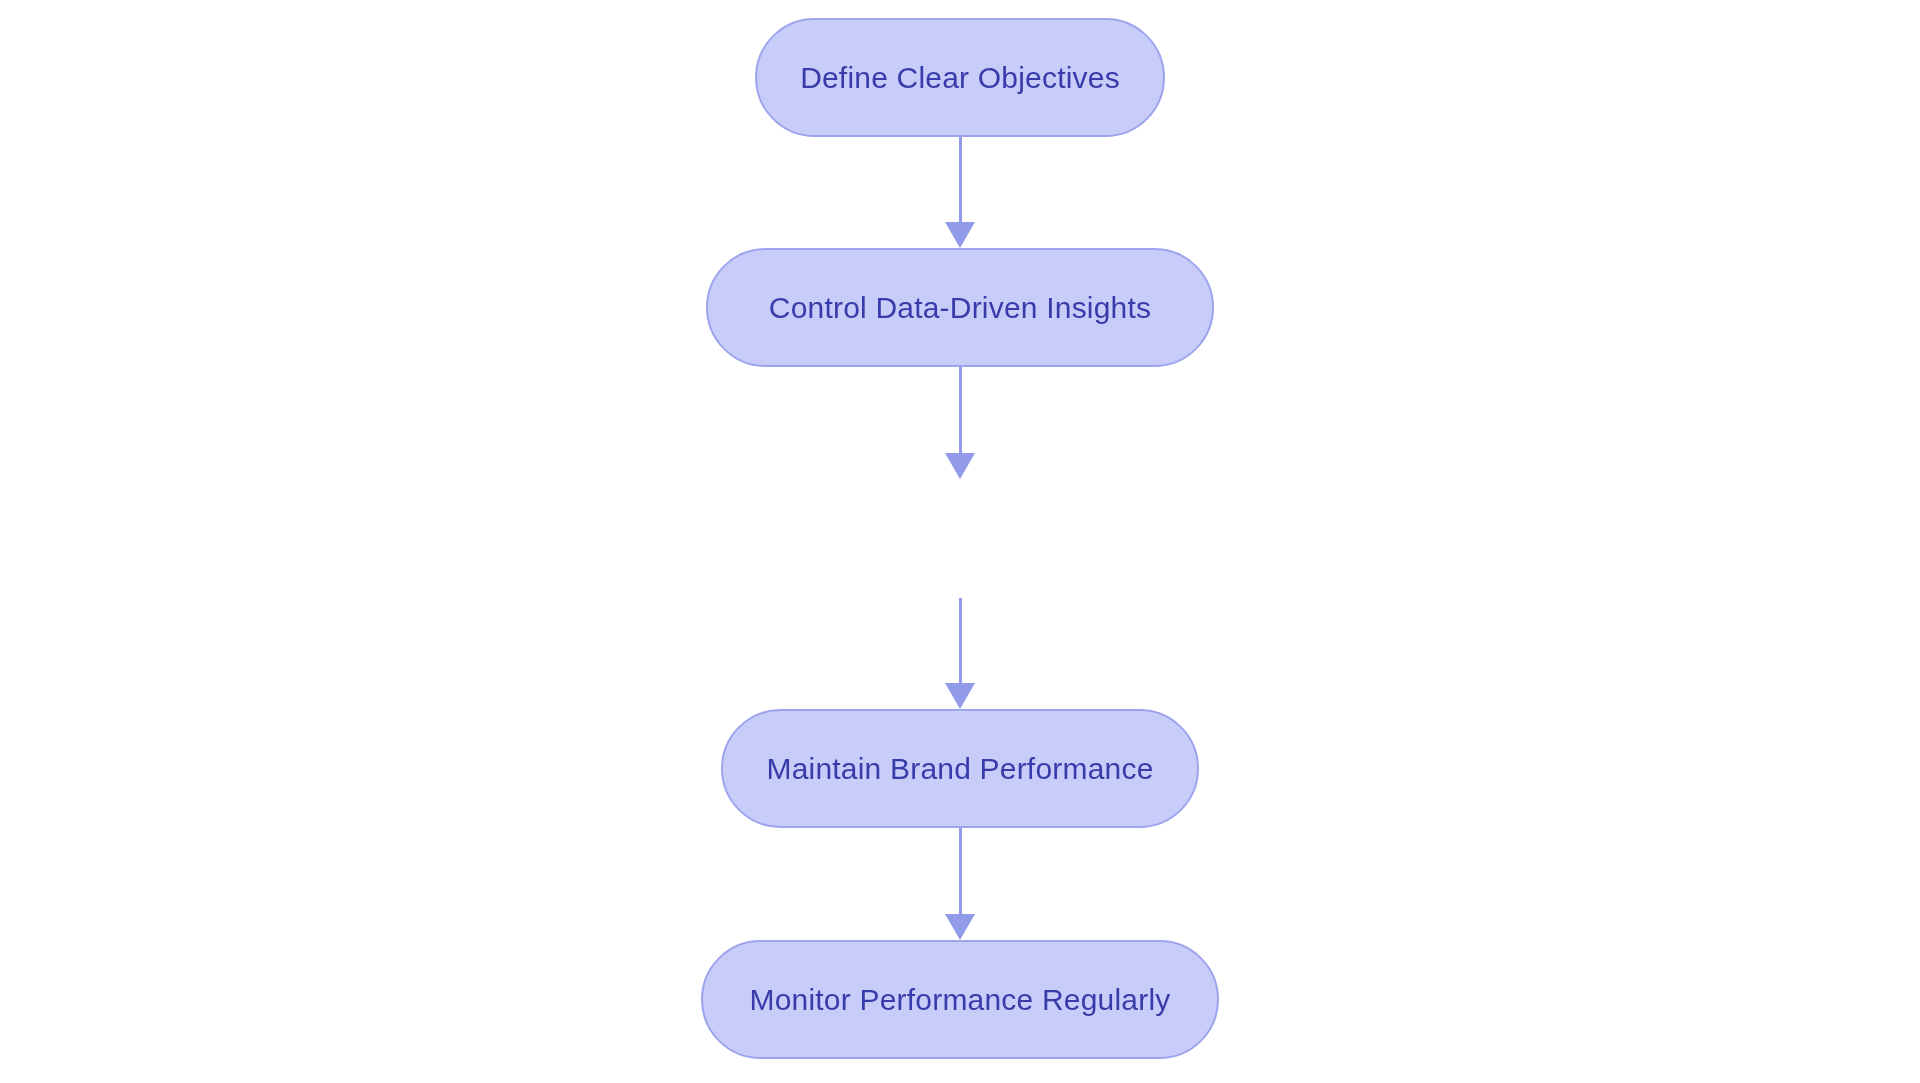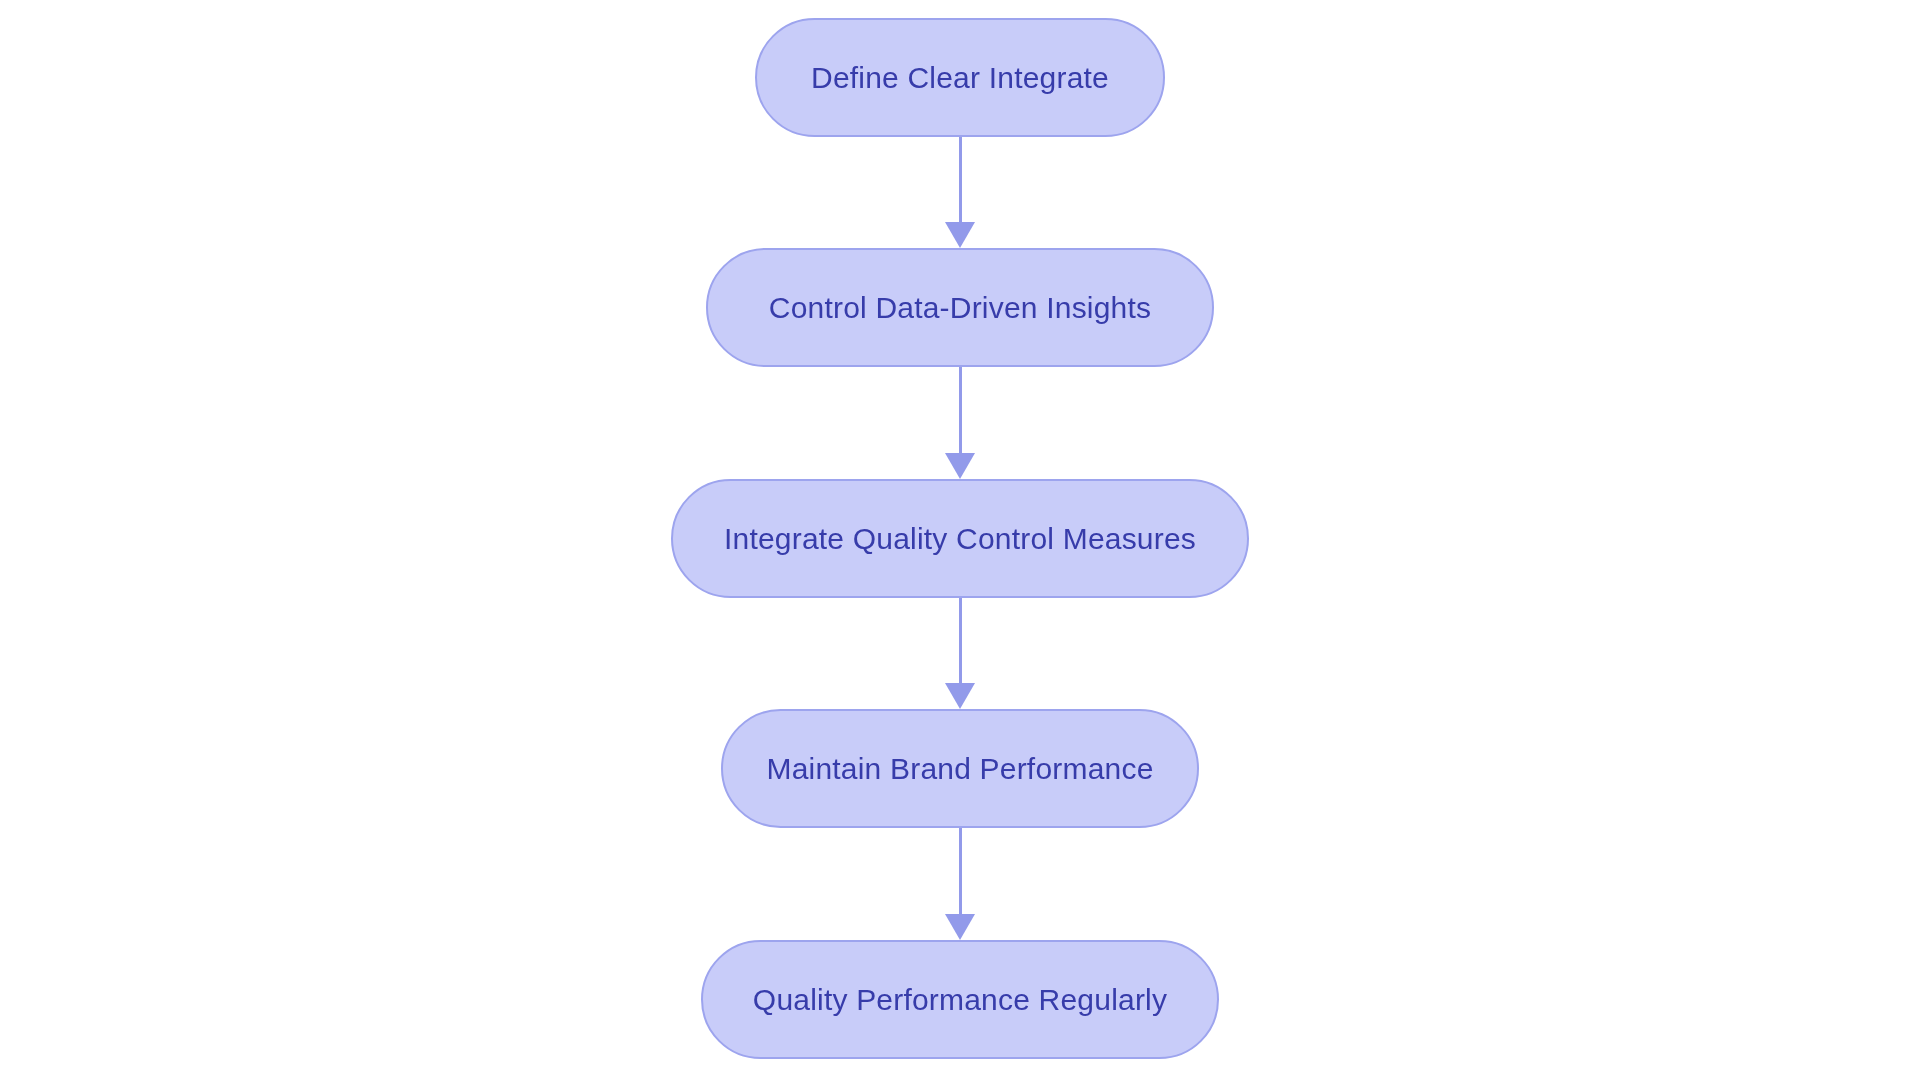--- a/index.html
+++ b/index.html
@@ -70,52 +70,49 @@
     border-right: 15px solid transparent;
     border-top: 26px solid var(--arrow);
   }
 </style>
 </head>
 <body>
 
 <div class="canvas">
 
   <div class="node node-1">
-    <span>Define Clear Integrate</span>
+    <span>Define Clear Objectives</span>
   </div>
 
   <div class="edge edge-1">
     <div class="edge-line"></div>
     <div class="edge-head"></div>
   </div>
 
   <div class="node node-2">
     <span>Control Data-Driven Insights</span>
   </div>
 
   <div class="edge edge-2">
     <div class="edge-line"></div>
     <div class="edge-head"></div>
   </div>
 
-  <div class="node node-3">
-    <span>Integrate Quality Control Measures</span>
-  </div>
 
   <div class="edge edge-3">
     <div class="edge-line"></div>
     <div class="edge-head"></div>
   </div>
 
   <div class="node node-4">
     <span>Maintain Brand Performance</span>
   </div>
 
   <div class="edge edge-4">
     <div class="edge-line"></div>
     <div class="edge-head"></div>
   </div>
 
   <div class="node node-5">
-    <span>Quality Performance Regularly</span>
+    <span>Monitor Performance Regularly</span>
   </div>
 
 </div>
 
 </body></html>

